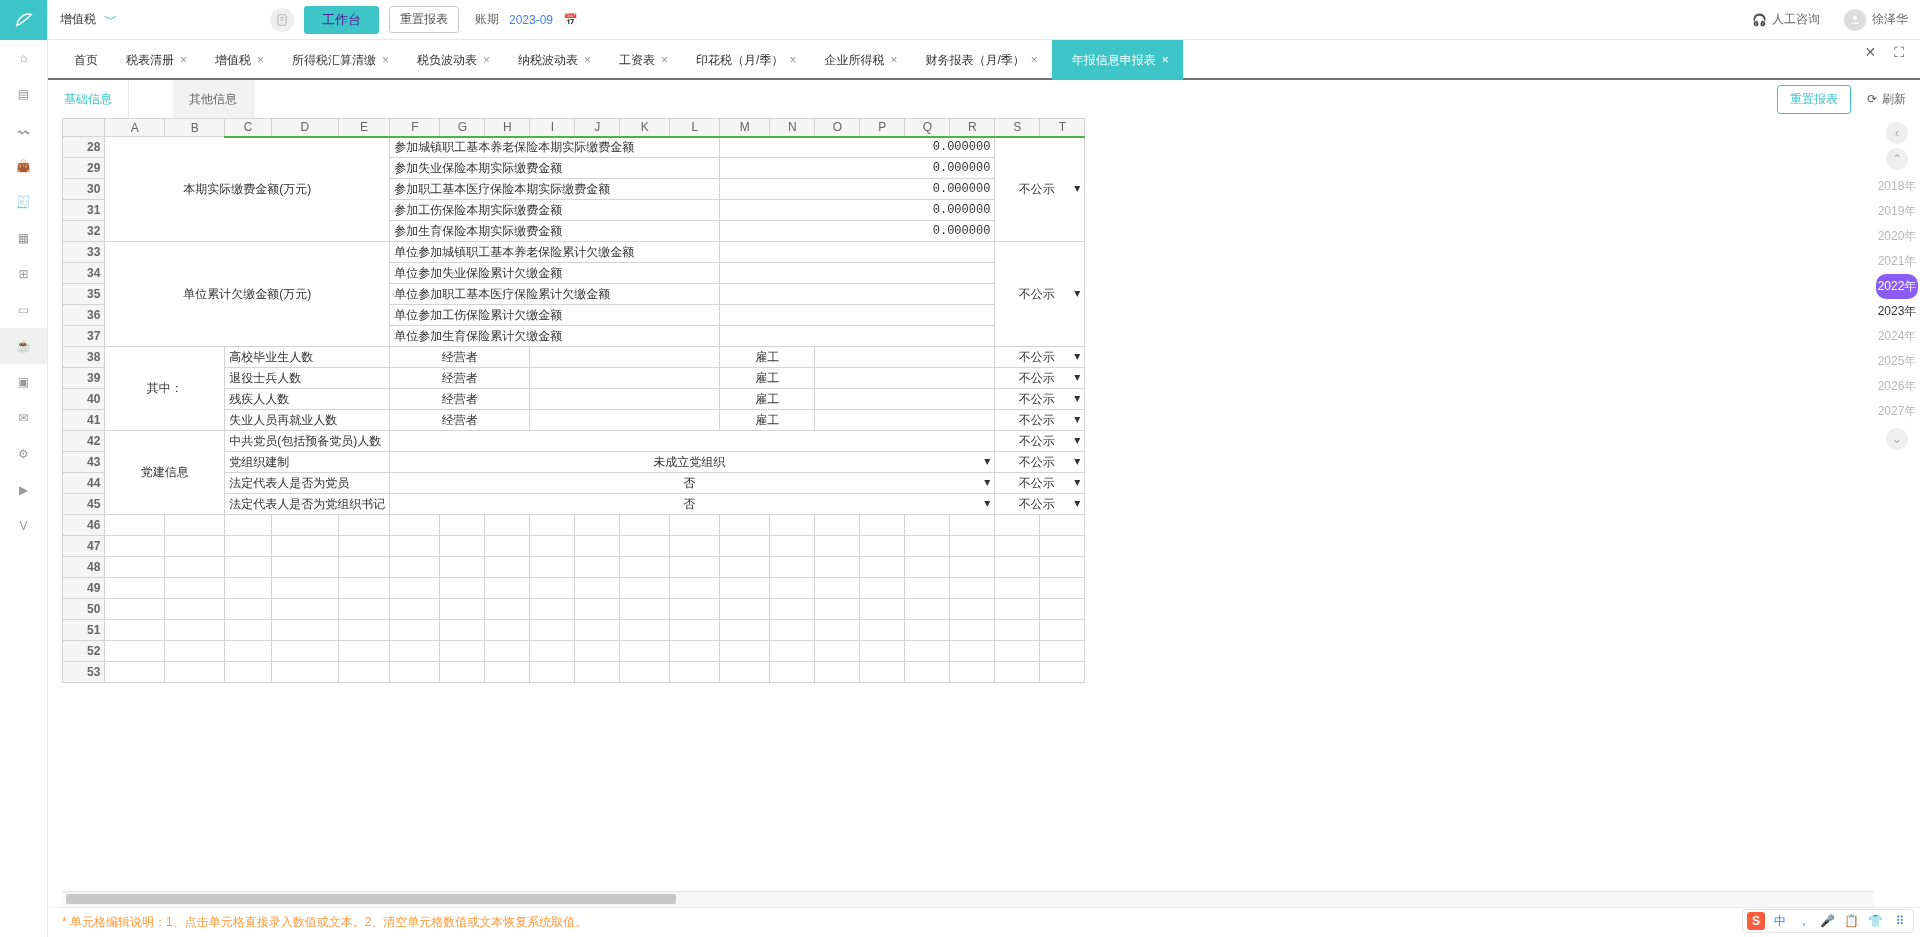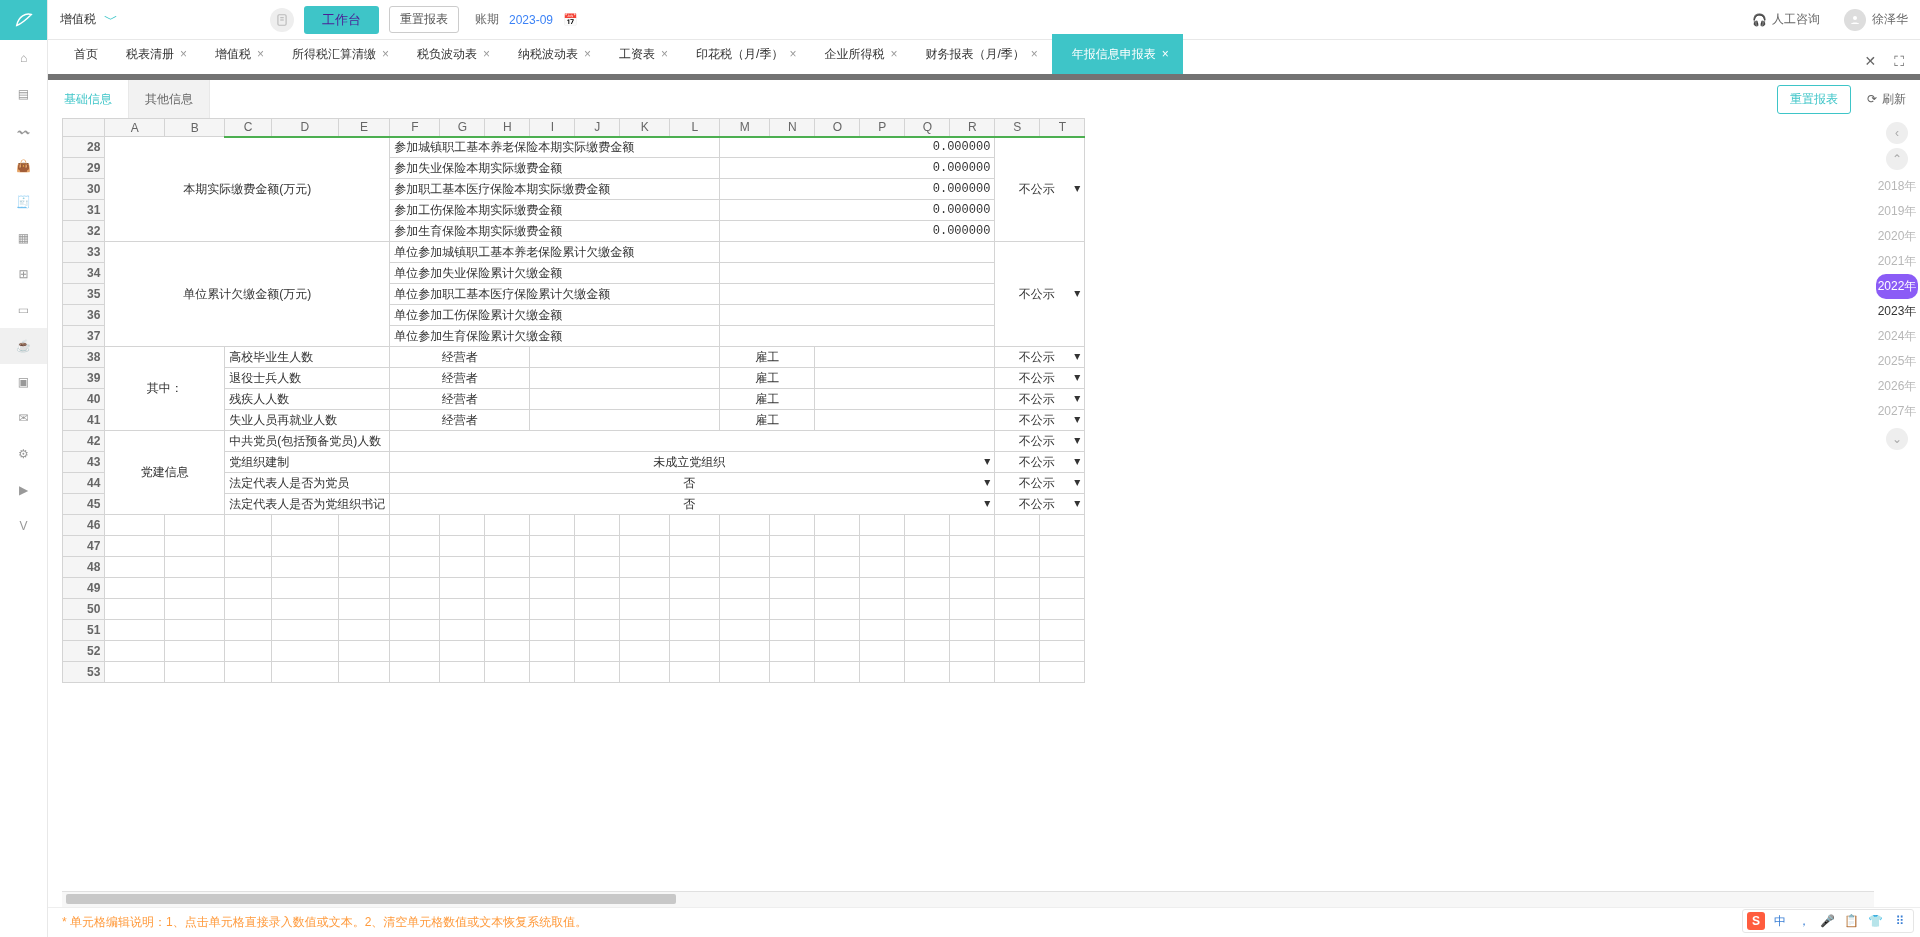--- a/index.html
+++ b/index.html
@@ -24,32 +24,32 @@
 .btn-primary { background: #3ec5c8; color: #4c1d95; padding: 5px 18px; border-radius: 3px; cursor: pointer; font-size: 13px; }
 .btn-outline { border: 1px solid #ccc; color: #555; padding: 4px 10px; border-radius: 3px; cursor: pointer; font-size: 12px; }
 .header .period-label { color: #666; margin-left: 6px; }
 .header .period-value { color: #3b82f6; }
 .header .flex-spacer { flex: 1; }
 .header .help { display: flex; align-items: center; gap: 5px; color: #666; cursor: pointer; }
 .header .user { display: flex; align-items: center; gap: 6px; color: #666; margin-left: 14px; }
 .header .avatar { width: 22px; height: 22px; border-radius: 50%; background: #ddd; display:flex; align-items:center; justify-content:center; color:#fff; }
 
 
-.tabsbar { height: 40px; border-bottom: 6px solid #737373; display: flex; align-items: flex-end; padding: 0 12px; gap: 4px; }
+.tabsbar { height: 40px; border-bottom: 2px solid #737373; display: flex; align-items: flex-start; padding: 0 12px; gap: 4px; }
 .tab { display: flex; align-items: center; gap: 6px; padding: 0 14px; height: 40px; cursor: pointer; color: #333; position: relative; }
 .tab .close { color: #999; font-size: 12px; }
 .tab.active { background: #3ec5c8; color: #fff; padding-left: 20px; }
 .tab.active .close { color: #fff; }
 .tabsbar .flex-spacer { flex: 1; }
 .tabsbar .tab-actions { display: flex; gap: 10px; }
 .tab-action-btn { cursor: pointer; color: #666; font-size: 14px; padding: 4px; }
 
 
 .subtoolbar { height: 38px; display: flex; align-items: center; padding: 0 14px 0 0; }
-.subtabs { display: flex; }
+.subtabs { display: flex; gap: 44px; }
 .subtab { padding: 0 16px; height: 38px; display: flex; align-items: center; cursor: pointer; color: #666; background: #f2f2f2; border-right: 1px solid #e8e8e8; }
 .subtab.active { background: #fff; color: #3ec5c8; }
 .subtoolbar .flex-spacer { flex: 1; }
 .btn-reset { border: 1px solid #3ec5c8; color: #3ec5c8; padding: 5px 12px; border-radius: 3px; cursor: pointer; }
 .btn-refresh { display: flex; align-items: center; gap: 5px; color: #666; cursor: pointer; margin-left: 16px; }
 
 
 .sheet-wrap { flex: 1; display: flex; min-height: 0; position: relative; }
 .sheet { flex: 1; display: flex; flex-direction: column; min-width: 0; padding-left: 14px; }
 .grid-scroll { flex: 1; overflow: auto; position: relative; }

